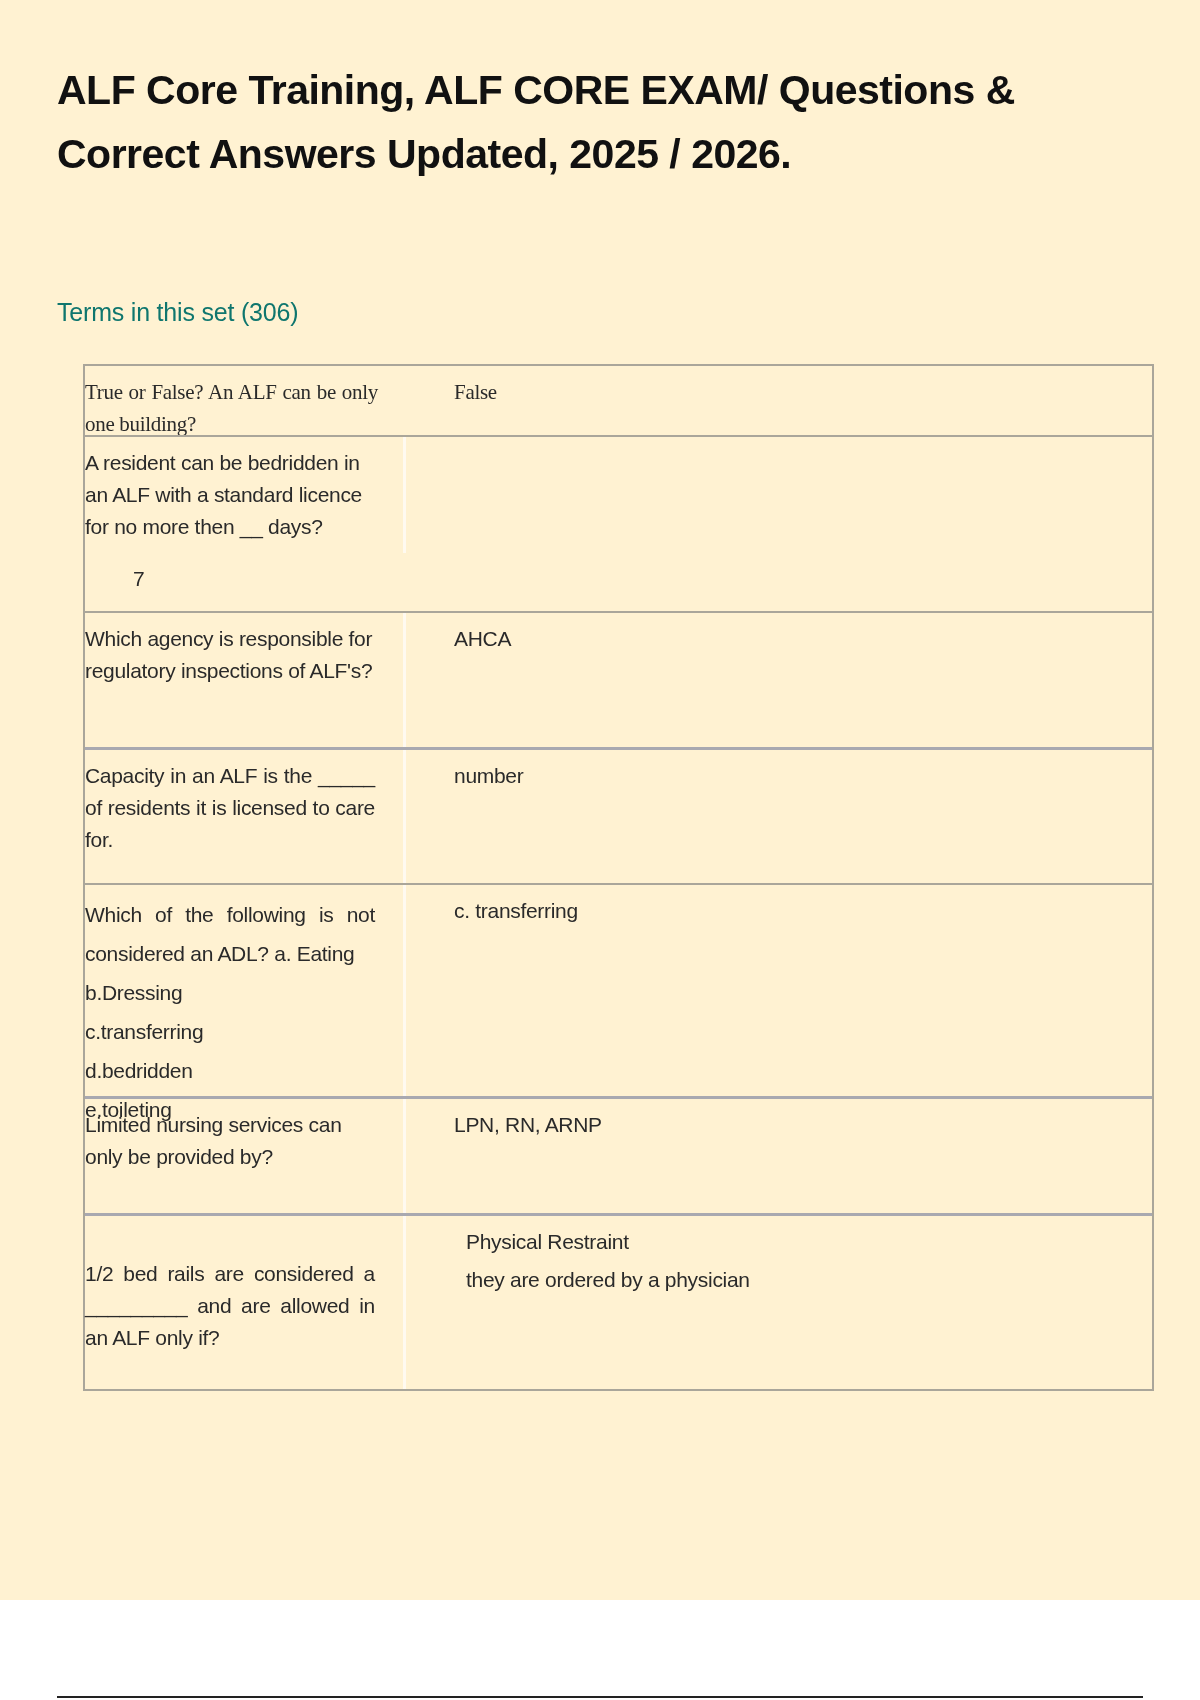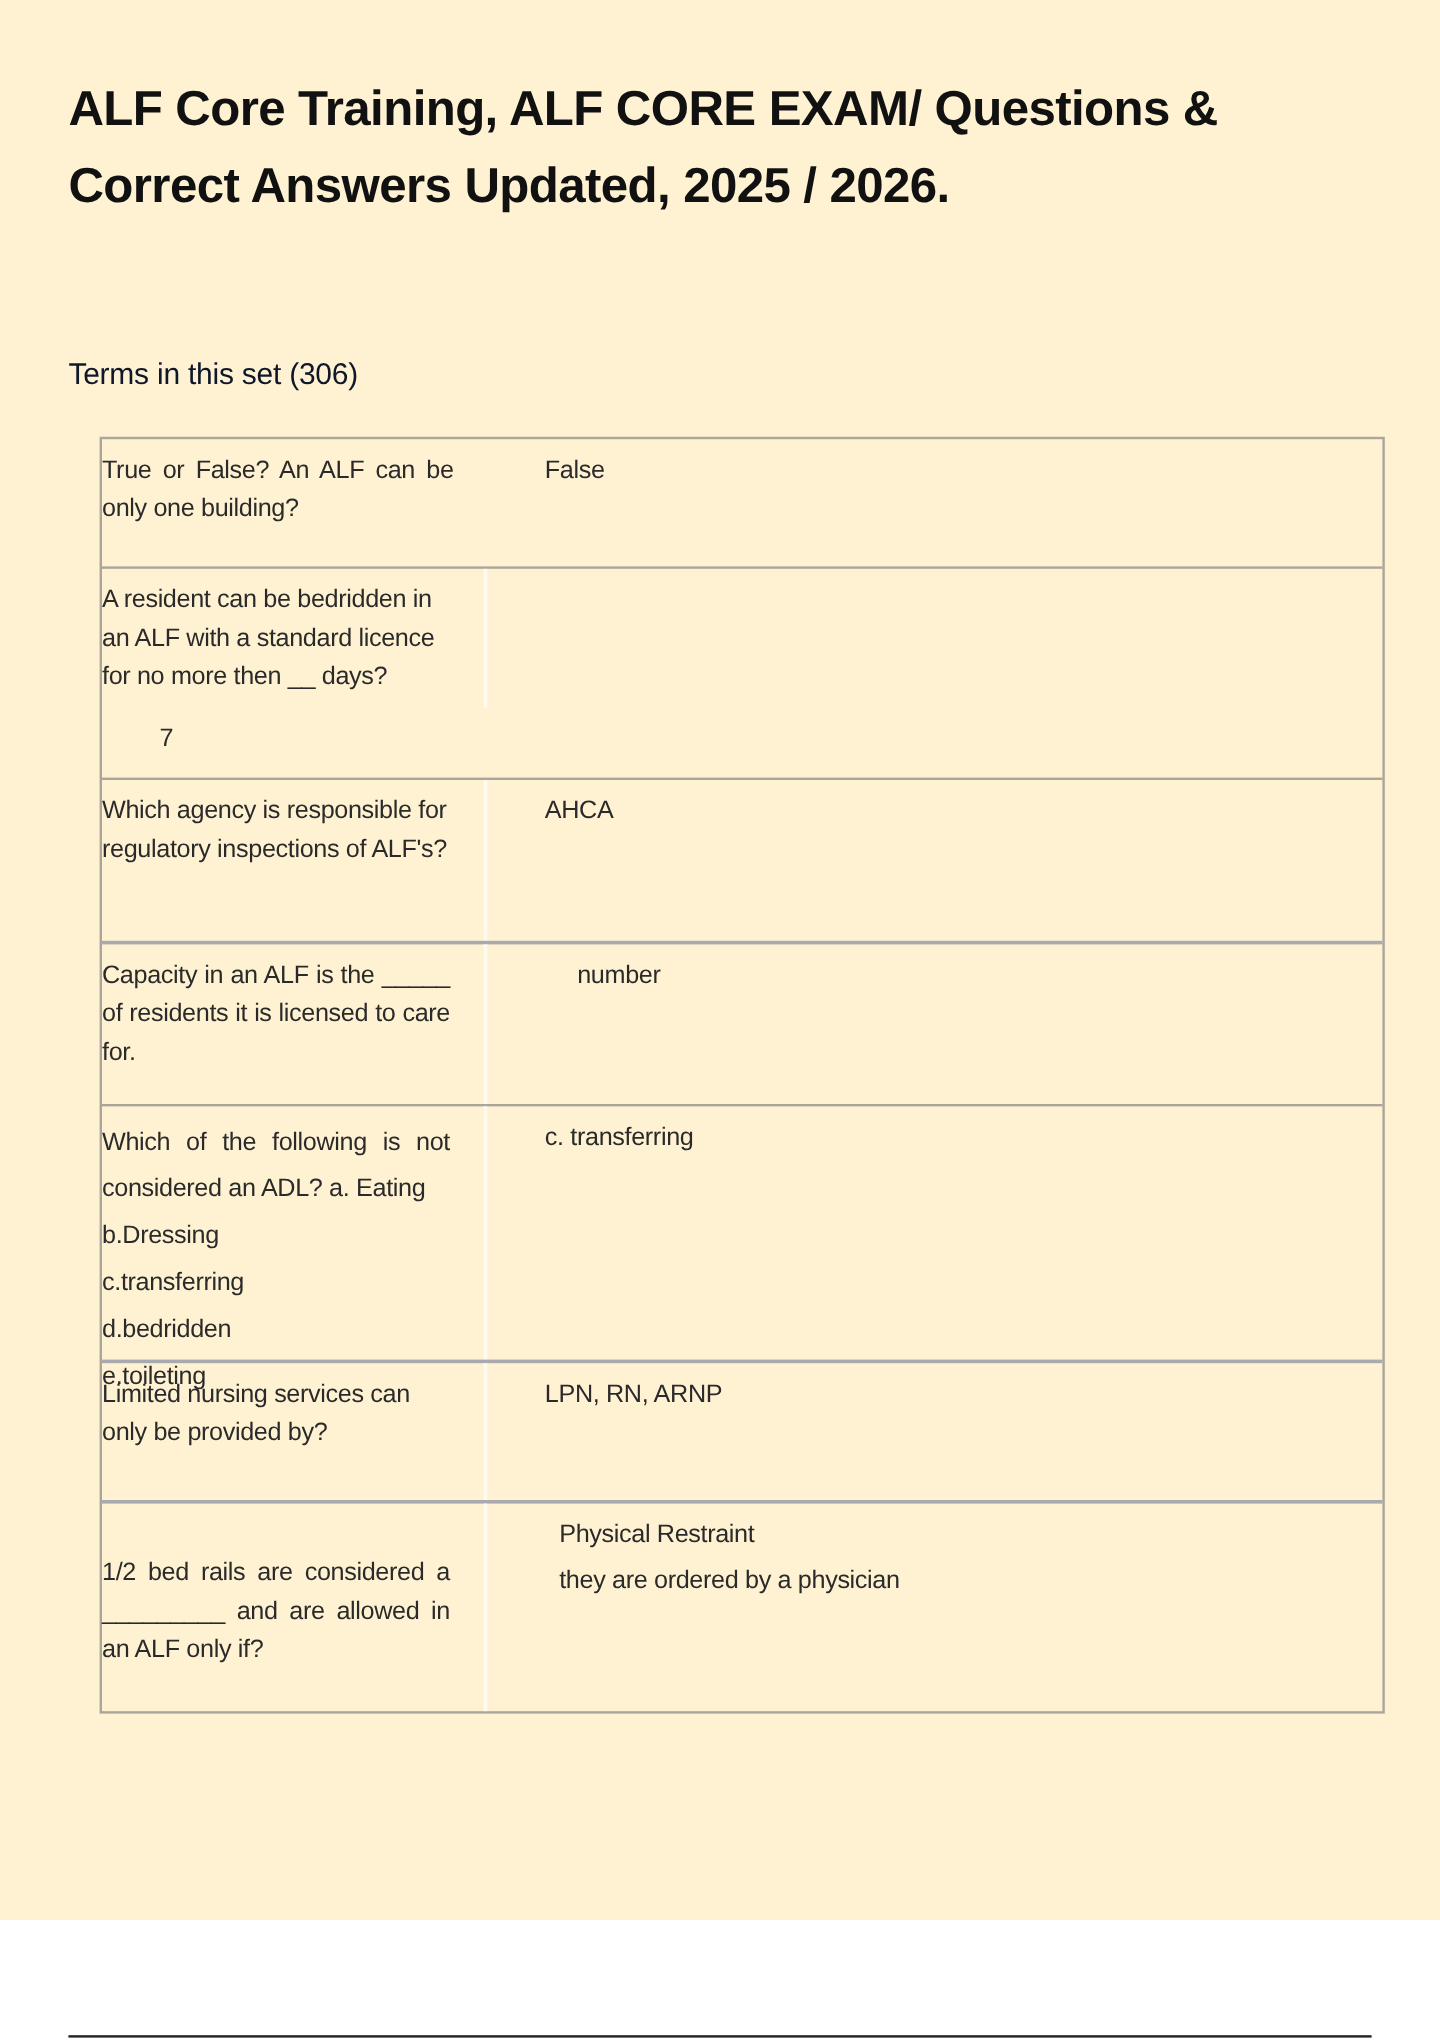--- a/index.html
+++ b/index.html
@@ -6,21 +6,21 @@
   html, body { width: 1200px; height: 1700px; background: #ffffff; overflow: hidden; }
   body { font-family: "Liberation Sans", "DejaVu Sans", sans-serif; color: #1a1a1a; position: relative; }
   .page-bg { position: absolute; left: 0; top: 0; width: 1200px; height: 1600px; background: #fff2d2; }
   .title {
     position: absolute; left: 57px; top: 58px; width: 1060px;
     font-size: 41px; font-weight: bold; line-height: 64px; color: #111;
     letter-spacing: -0.5px;
   }
   .terms {
     position: absolute; left: 57px; top: 298px;
-    font-size: 25px; color: #0f172a; letter-spacing: -0.2px;
+    font-size: 25px; color: #0f766e; letter-spacing: -0.2px;
   }
   .qa-table {
     position: absolute; left: 83px; top: 364px; width: 1071px;
     border: 2px solid #aaa69a;
   }
   .qa-row { display: flex; border-top: 2px solid #aaa69a; position: relative; }
   .qa-row:first-child { border-top: none; }
   .qa-row.thick { border-top: 3px solid #a9a9b0; }
   .q {
     width: 321px; padding: 10px 28px 10px 0; font-size: 21px; line-height: 32px;
@@ -35,39 +35,39 @@
 </style>
 </head>
 <body>
 
 <div class="page-bg"></div>
 
 <h1 class="title">ALF Core Training, ALF CORE EXAM/ Questions &amp; Correct Answers Updated, 2025 / 2026.</h1>
 <div class="terms">Terms in this set (306)</div>
 
 <div class="qa-table">
-  <div class="qa-row" style="height:106px;">
+  <div class="qa-row" style="height:69px;font-family:Liberation Serif, serif;">
     <div class="q first just">True or False? An ALF can be only one building?</div>
     <div class="a">
         <p>False</p>
       </div>
   </div>
   <div class="qa-row" style="height:176px;flex-direction:column;">
     <div class="q">A resident can be bedridden in an ALF with a standard licence for no more then __ days?</div>
     <div class="a">
         <p>7</p>
       </div>
   </div>
   <div class="qa-row" style="height:136px;">
     <div class="q">Which agency is responsible for regulatory inspections of ALF's?</div>
     <div class="a">
         <p>AHCA</p>
       </div>
   </div>
-  <div class="qa-row thick" style="height:136px;gap:27px;">
+  <div class="qa-row thick" style="height:136px;">
     <div class="q just">Capacity in an ALF is the _____ of residents it is licensed to care for.</div>
     <div class="a">
         <p>number</p>
       </div>
   </div>
   <div class="qa-row" style="height:213px;">
     <div class="q just">
       <p class="line">Which of the following is not considered an ADL? a. Eating</p>
       <p class="line">b.Dressing</p>
       <p class="line">c.transferring</p>

